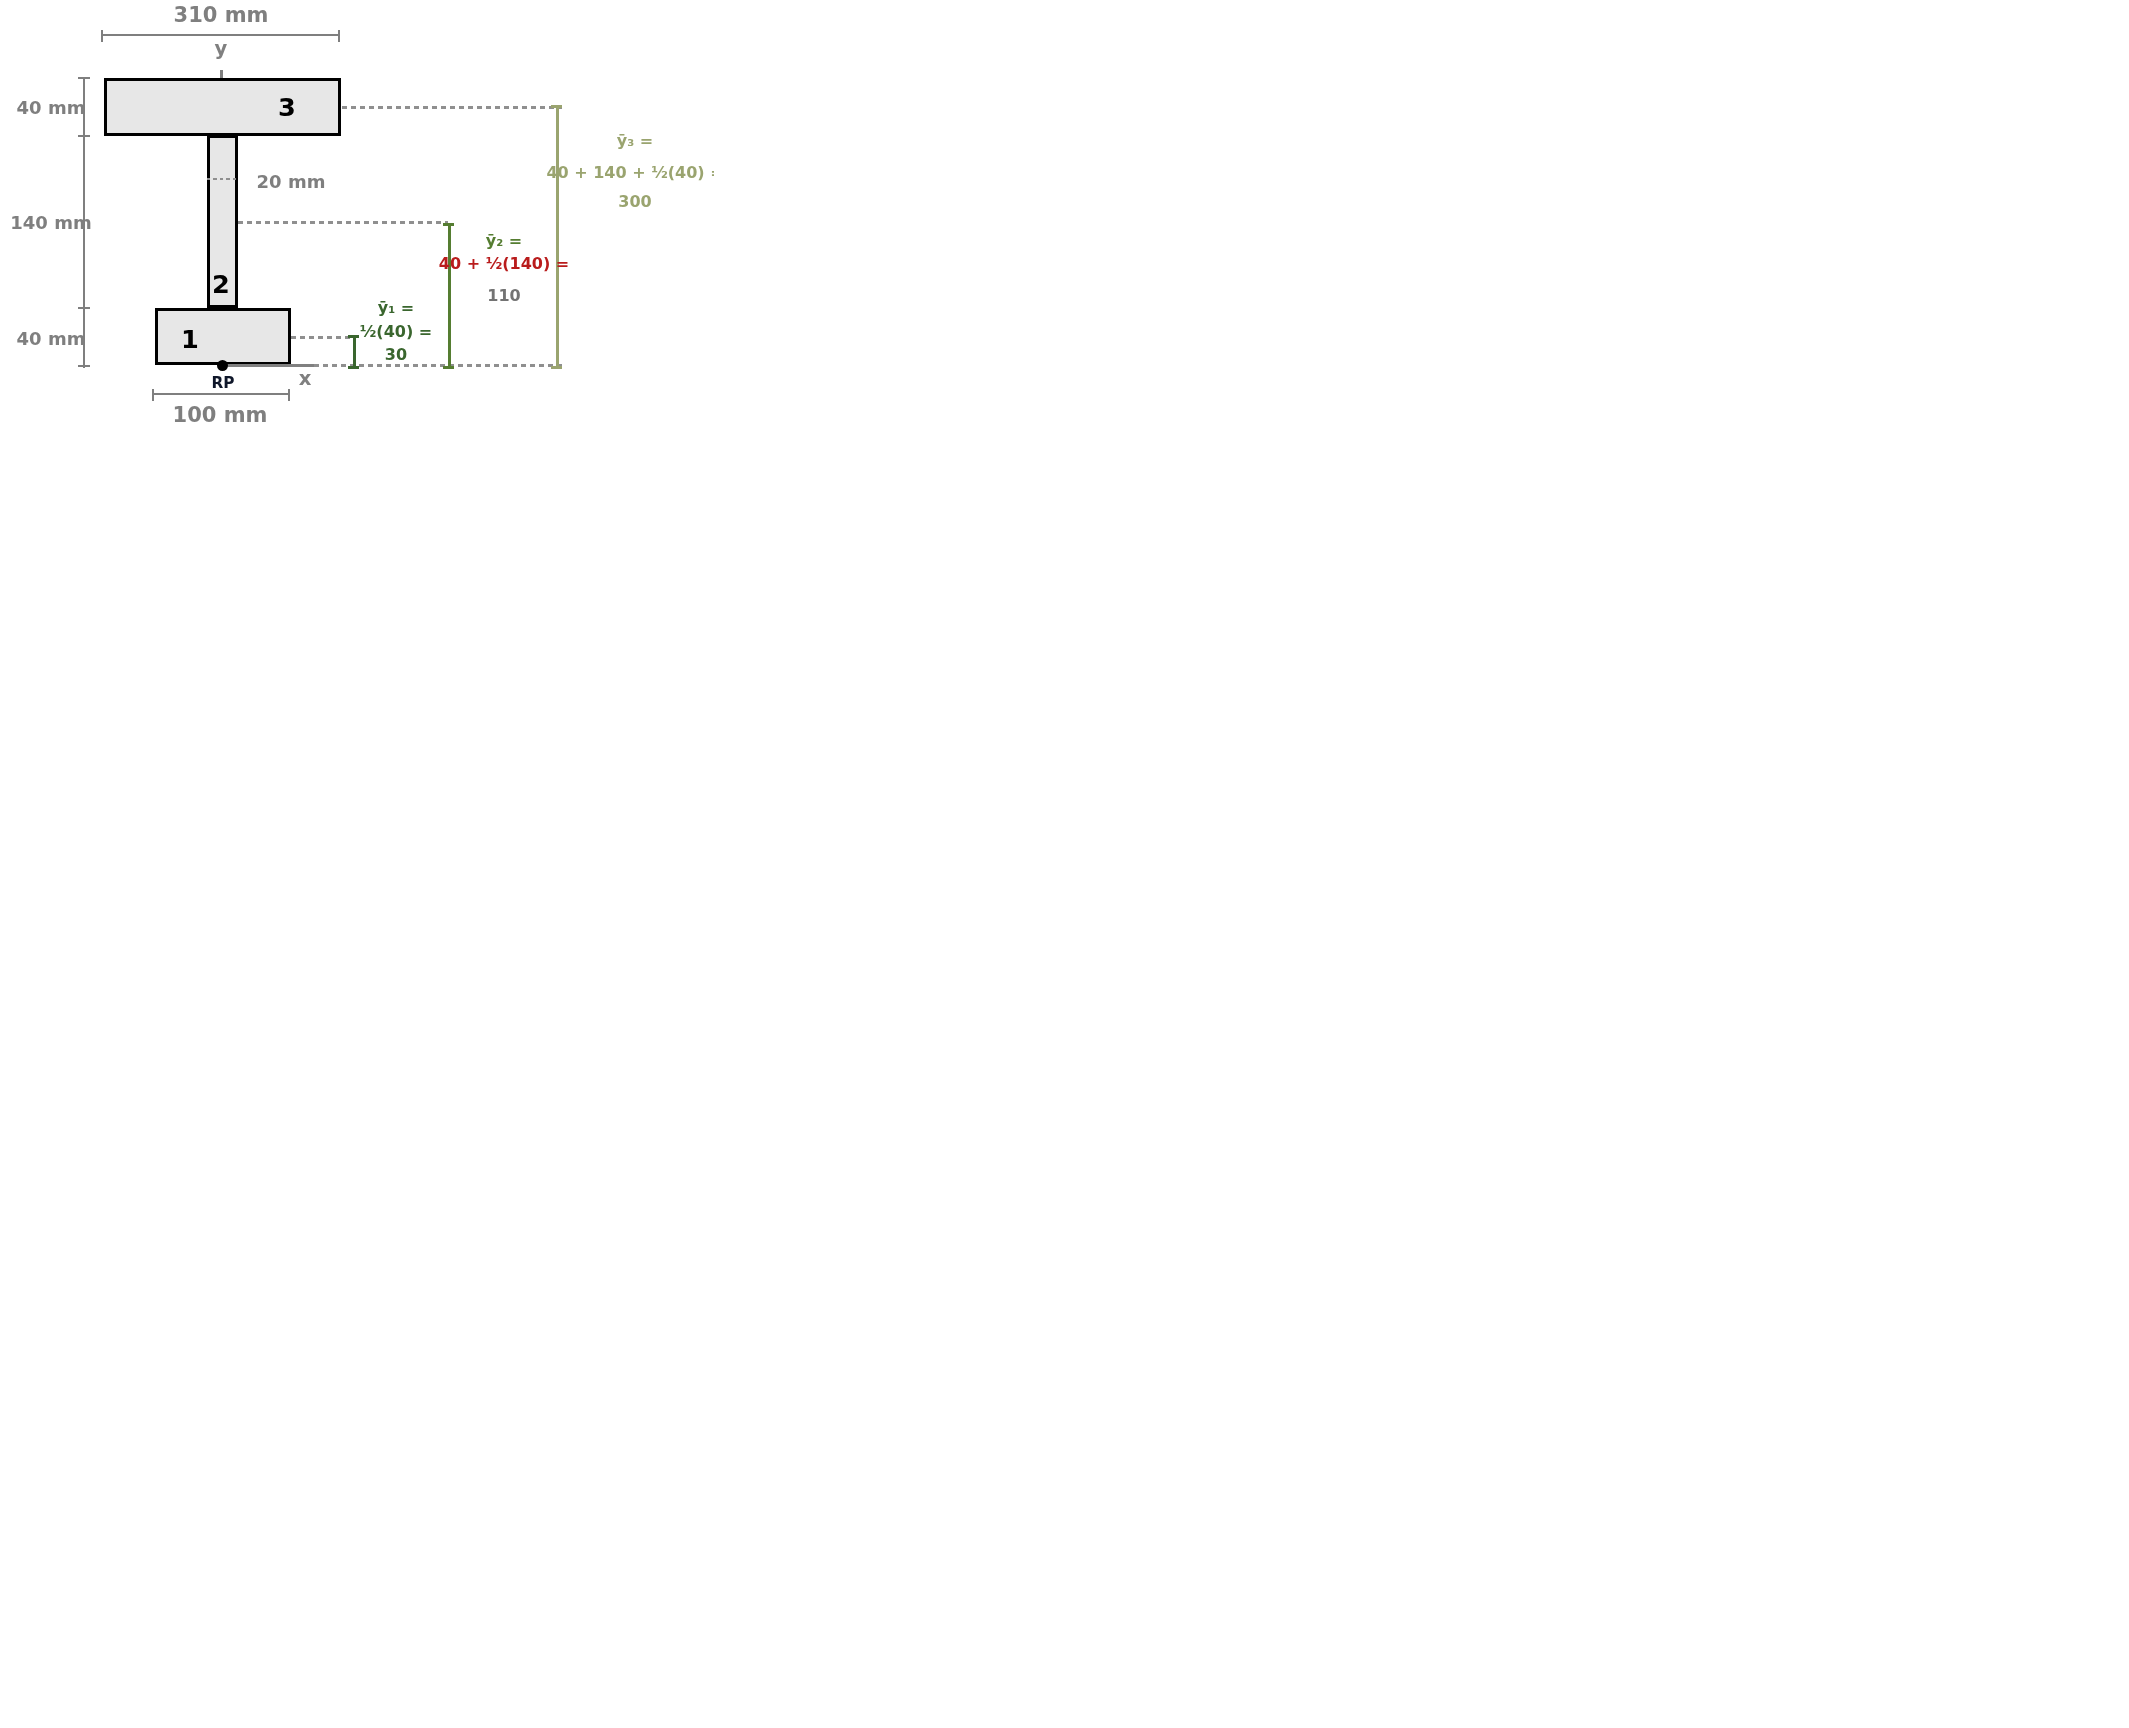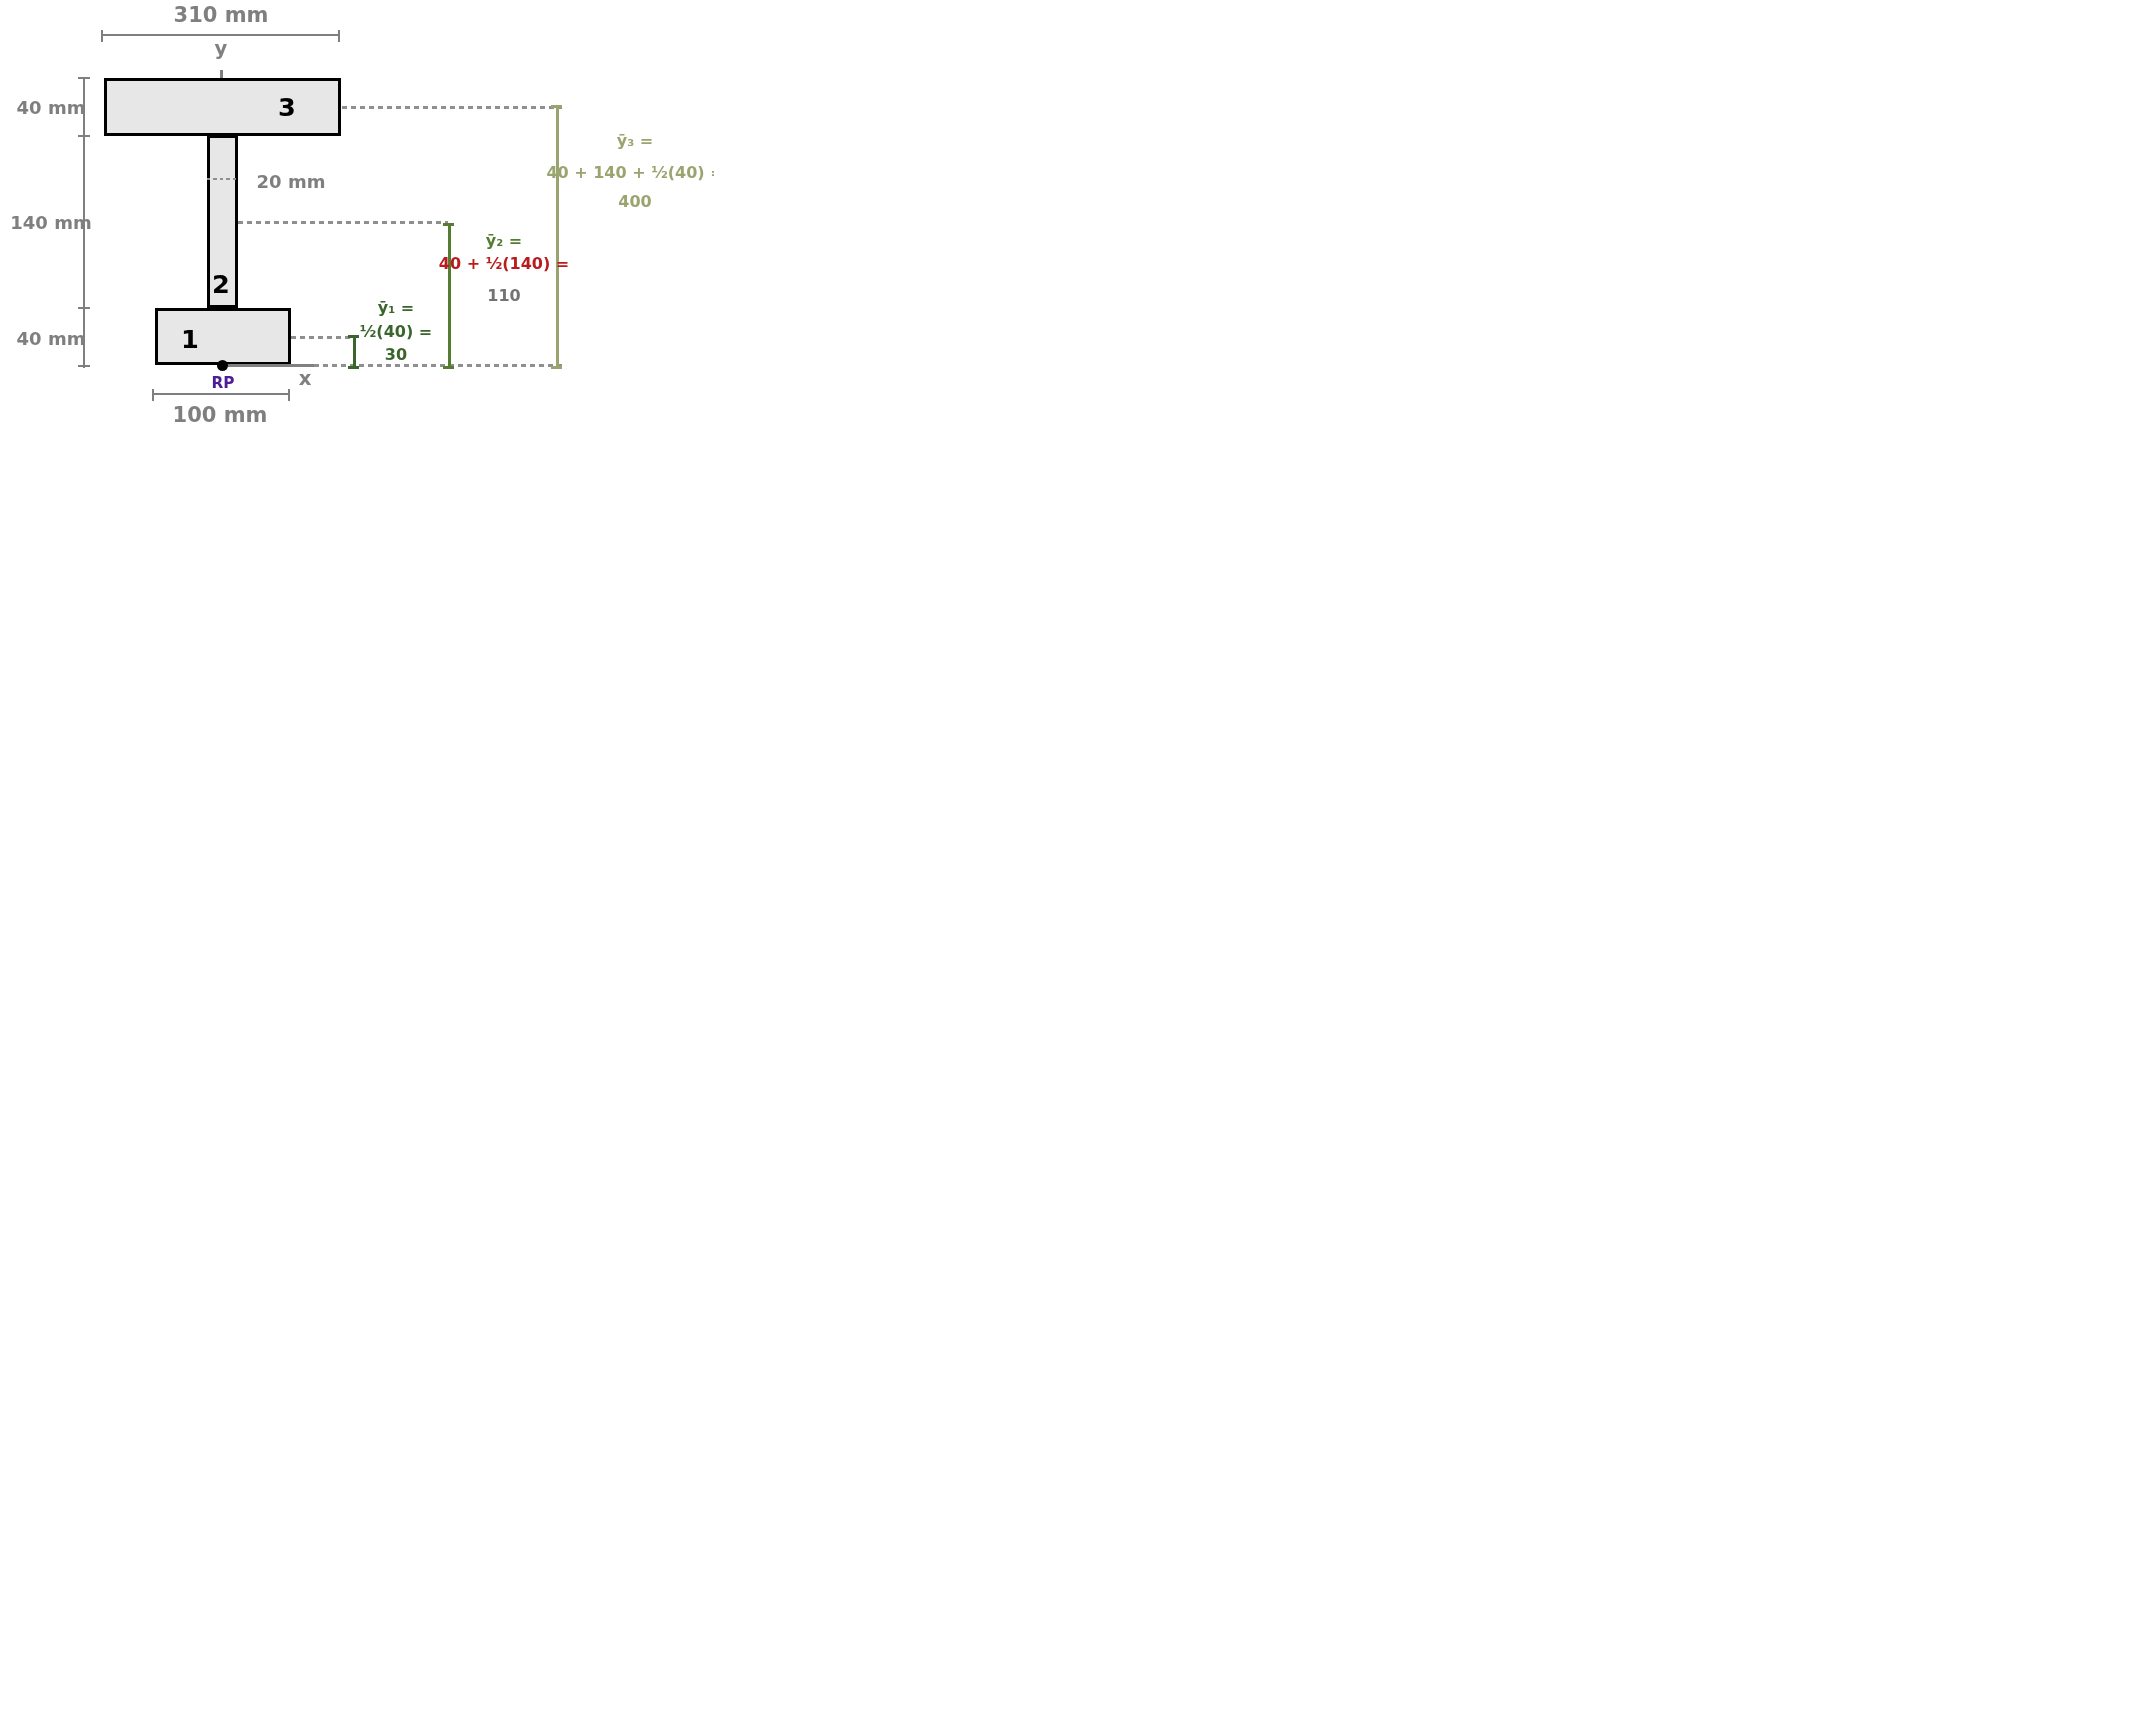--- a/index.html
+++ b/index.html
@@ -15,21 +15,21 @@
   .axline{position:absolute;background:#808080;}
   
   .dots{position:absolute;height:2.6px;background:repeating-linear-gradient(90deg,#8f8f8f 0 4.7px,transparent 4.7px 9px);}
   .dots-small{position:absolute;height:2.1px;background:repeating-linear-gradient(90deg,#8f8f8f 0 3.4px,transparent 3.4px 6.4px);}
   
   .t{position:absolute;transform:translate(-50%,-50%);white-space:nowrap;font-weight:bold;}
   .dim{color:#7f7f7f;font-size:18px;margin-left:12px;}
   .dim-big{color:#7f7f7f;font-size:21px;}
   .axis{color:#808080;font-size:19.6px;}
   .partnum{color:#000000;font-size:25.6px;}
-  .rp{color:#4c1d95;font-size:15.3px;}
+  .rp{color:#0f172a;font-size:15.3px;}
   .green{font-size:16px;text-align:right;}
   
   .vbar .stem,.vbar .tick{position:absolute;background:currentColor;}
   
   #rp-dot{position:absolute;width:11px;height:11px;border-radius:50%;background:#000;}
 </style>
 </head>
 <body>
 
 <div id="canvas">
@@ -99,16 +99,16 @@
   <div class="t green" style="left: 396px; top: 307px; color: rgb(58, 102, 46);">ȳ₁ =</div>
   <div class="t green" style="left: 396px; top: 331px; color: rgb(58, 102, 46);">½(40) =</div>
   <div class="t green" style="left: 396px; top: 354px; color: rgb(58, 102, 46);">30</div>
 
   <div class="t green" style="left: 504px; top: 240px; color: rgb(85, 125, 49);">ȳ₂ =</div>
   <div class="t green" style="left: 504px; top: 263px; color: #b91c1c;">40 + ½(140) =</div>
   <div class="t green" style="left: 504px; top: 295px; color: #737373;">110</div>
 
   <div class="t green" style="left: 635px; top: 140px; color: rgb(154, 164, 111);">ȳ₃ =</div>
   <div class="t green" style="left: 635px; top: 172px; color: rgb(154, 164, 111);">40 + 140 + ½(40) =</div>
-  <div class="t green" style="left: 635px; top: 201px; color: rgb(154, 164, 111);">400</div>
+  <div class="t green" style="left: 635px; top: 201px; color: rgb(154, 164, 111);">300</div>
 
 </div>
 
 
 </body></html>

